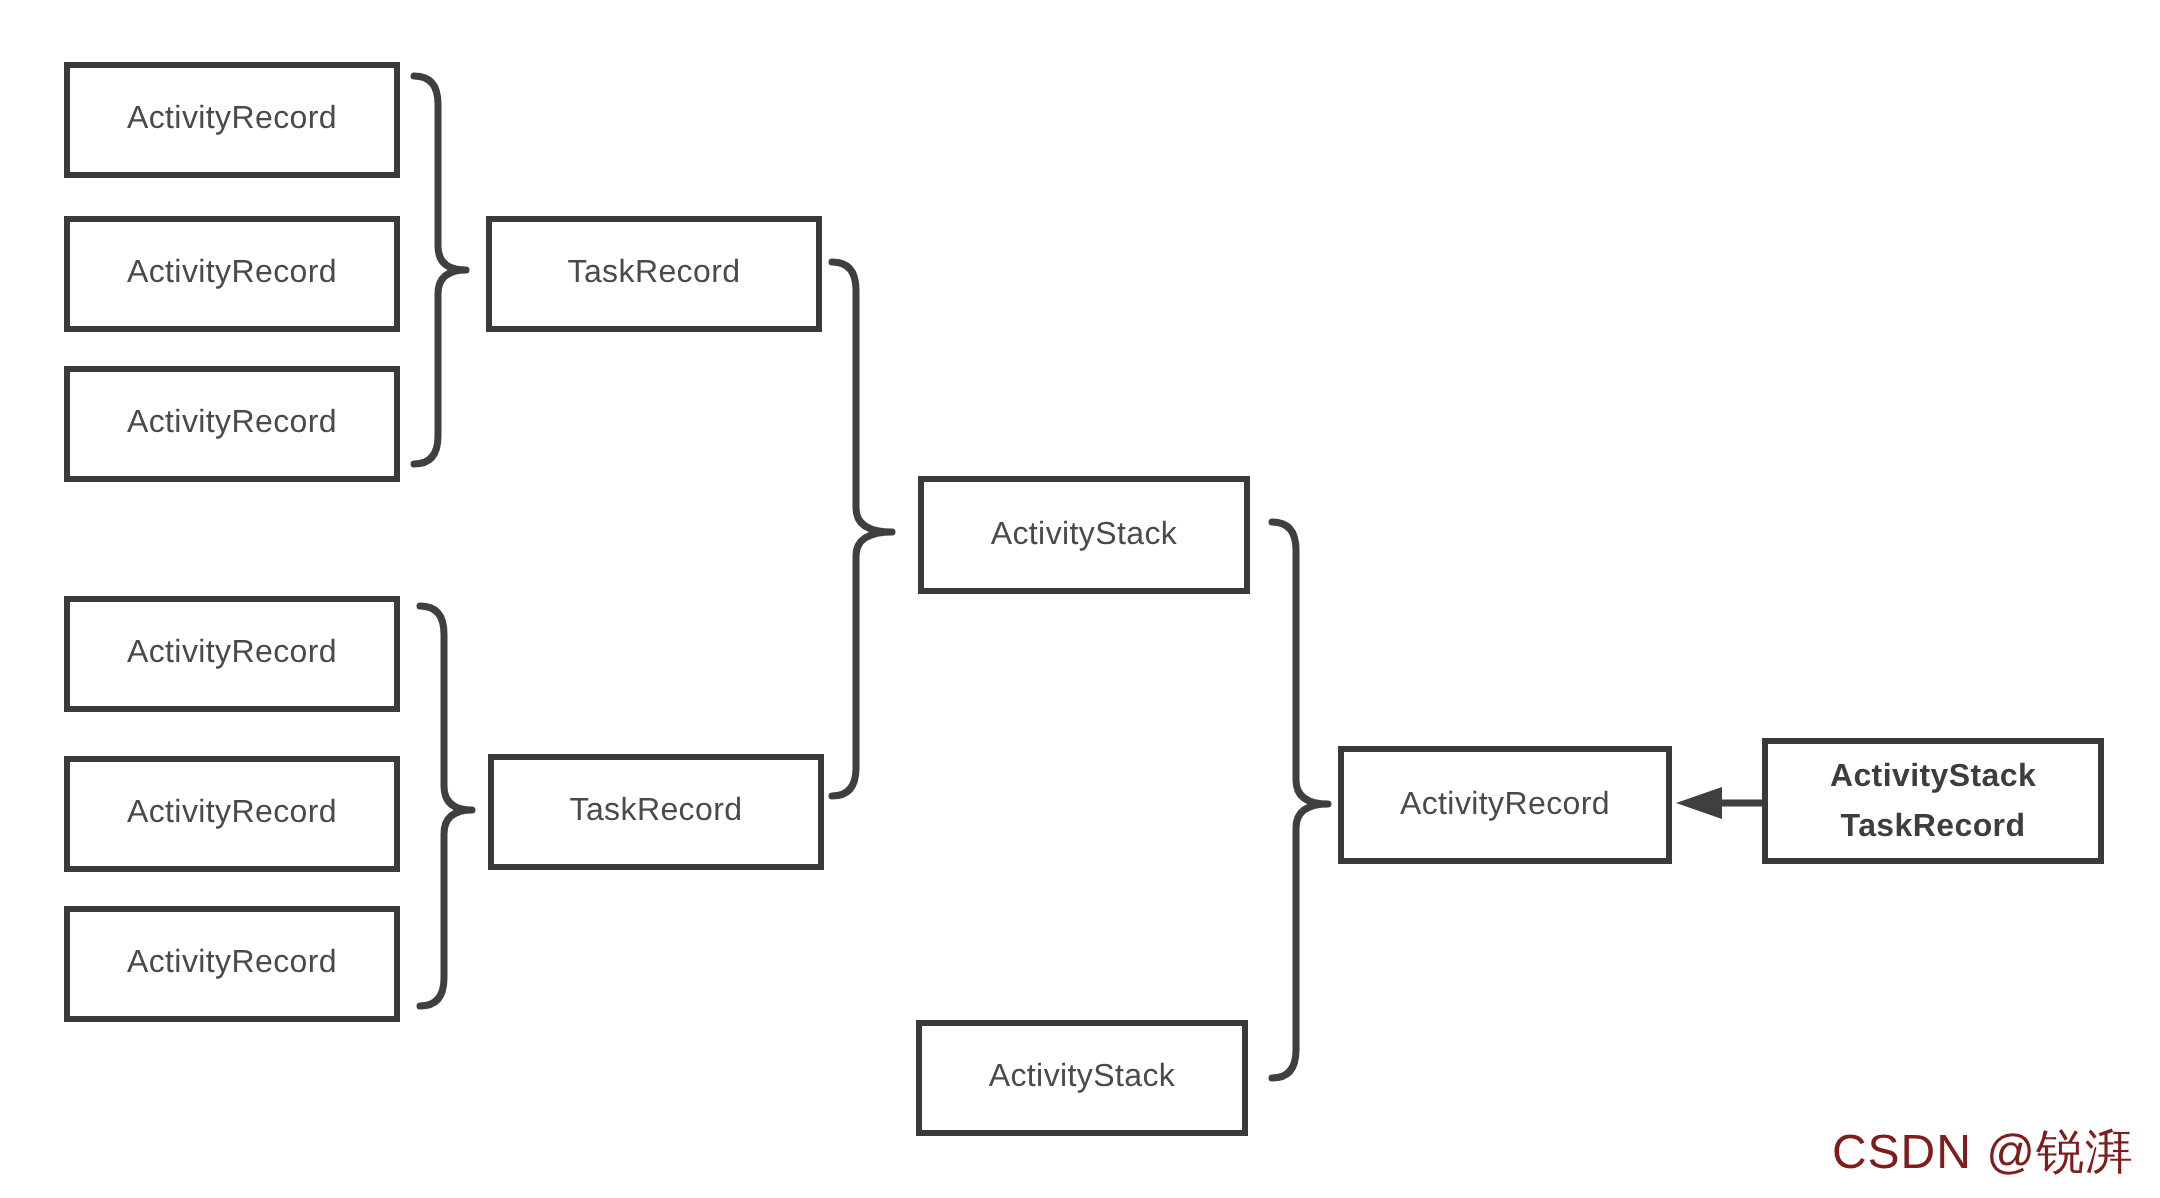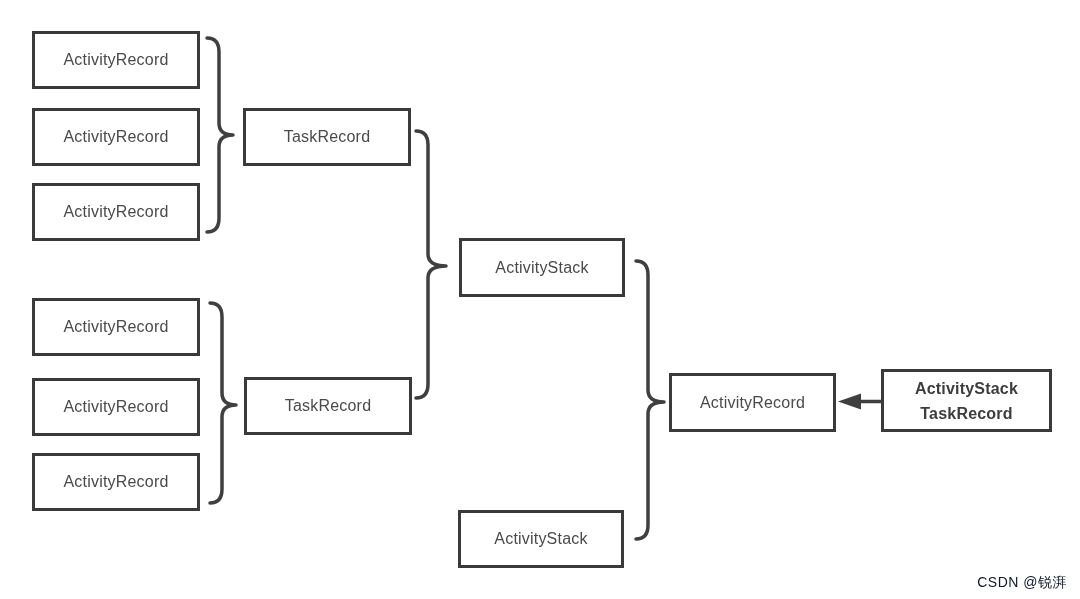--- a/index.html
+++ b/index.html
@@ -39,22 +39,22 @@
   .node.supervisor {
     flex-direction: column;
     font-weight: 600;
     line-height: 25px;
     color: #3d3d3d;
   }
   .watermark {
     position: absolute;
     right: 13px;
     bottom: 7px;
-    font-size: 14px;
-    color: #0f172a;
+    font-size: 24px;
+    color: #7f1d1d;
     letter-spacing: 0.5px;
   }
 </style>
 </head>
 <body>
 
 <div class="canvas">
 
   <svg class="connector-layer" viewBox="0 0 1080 599" xmlns="http://www.w3.org/2000/svg">
     <g fill="none" stroke="#3f3f3f" stroke-width="3.5" stroke-linecap="round" stroke-linejoin="round">

